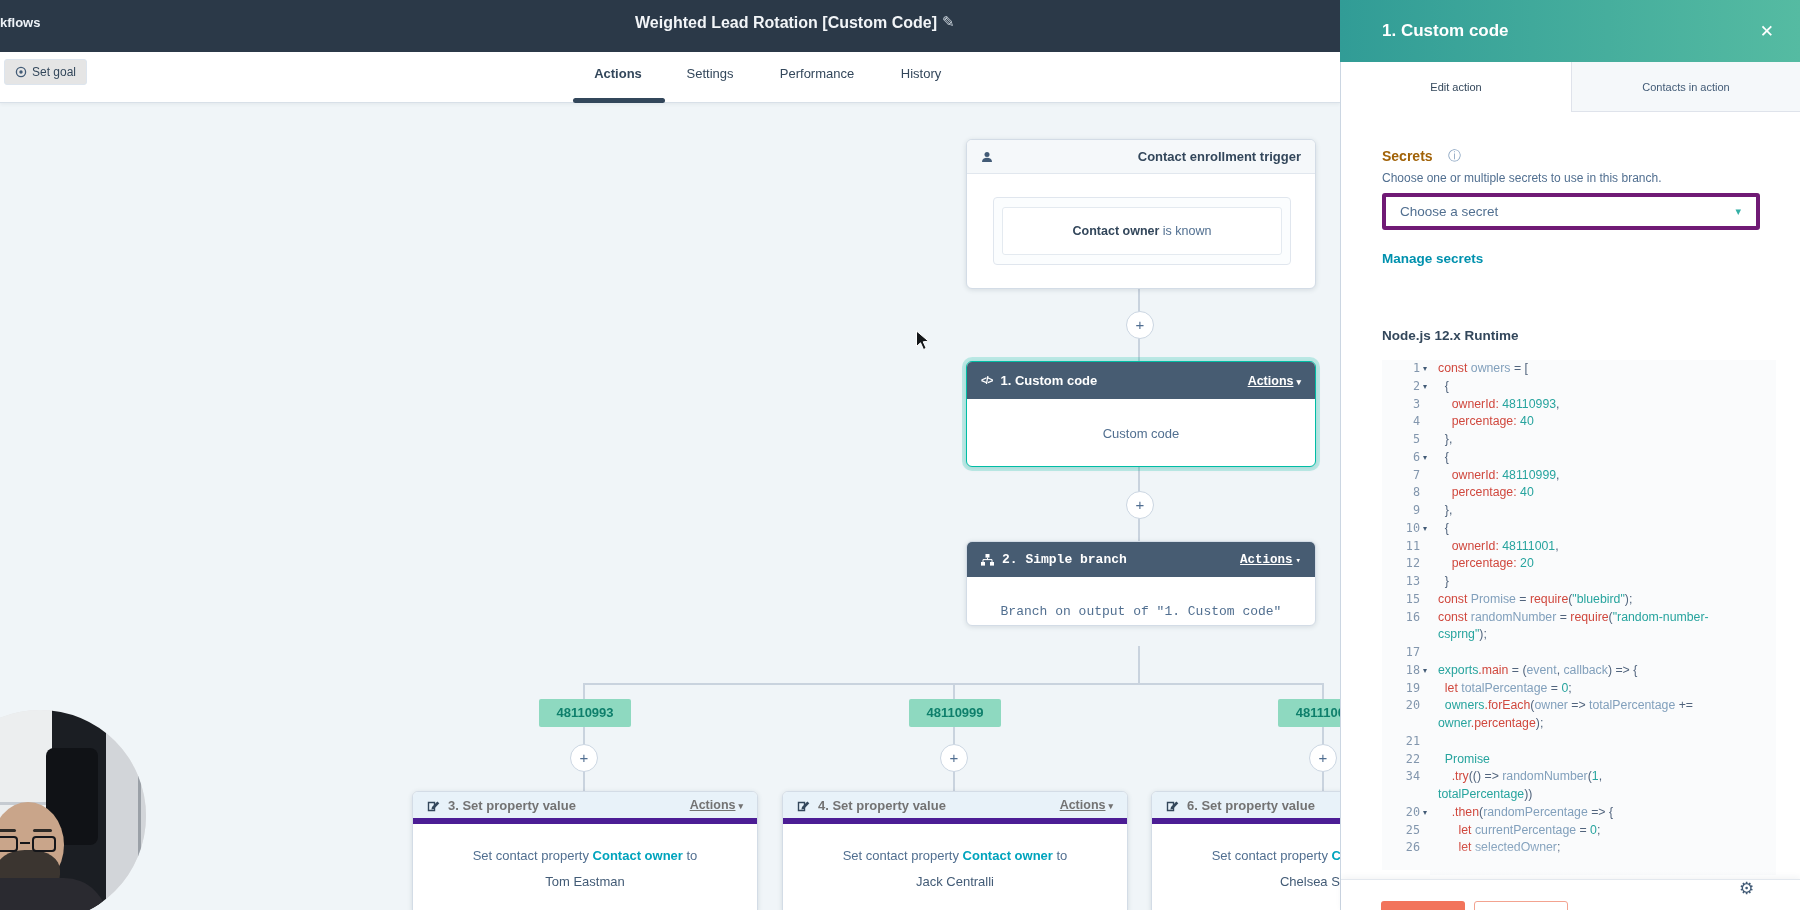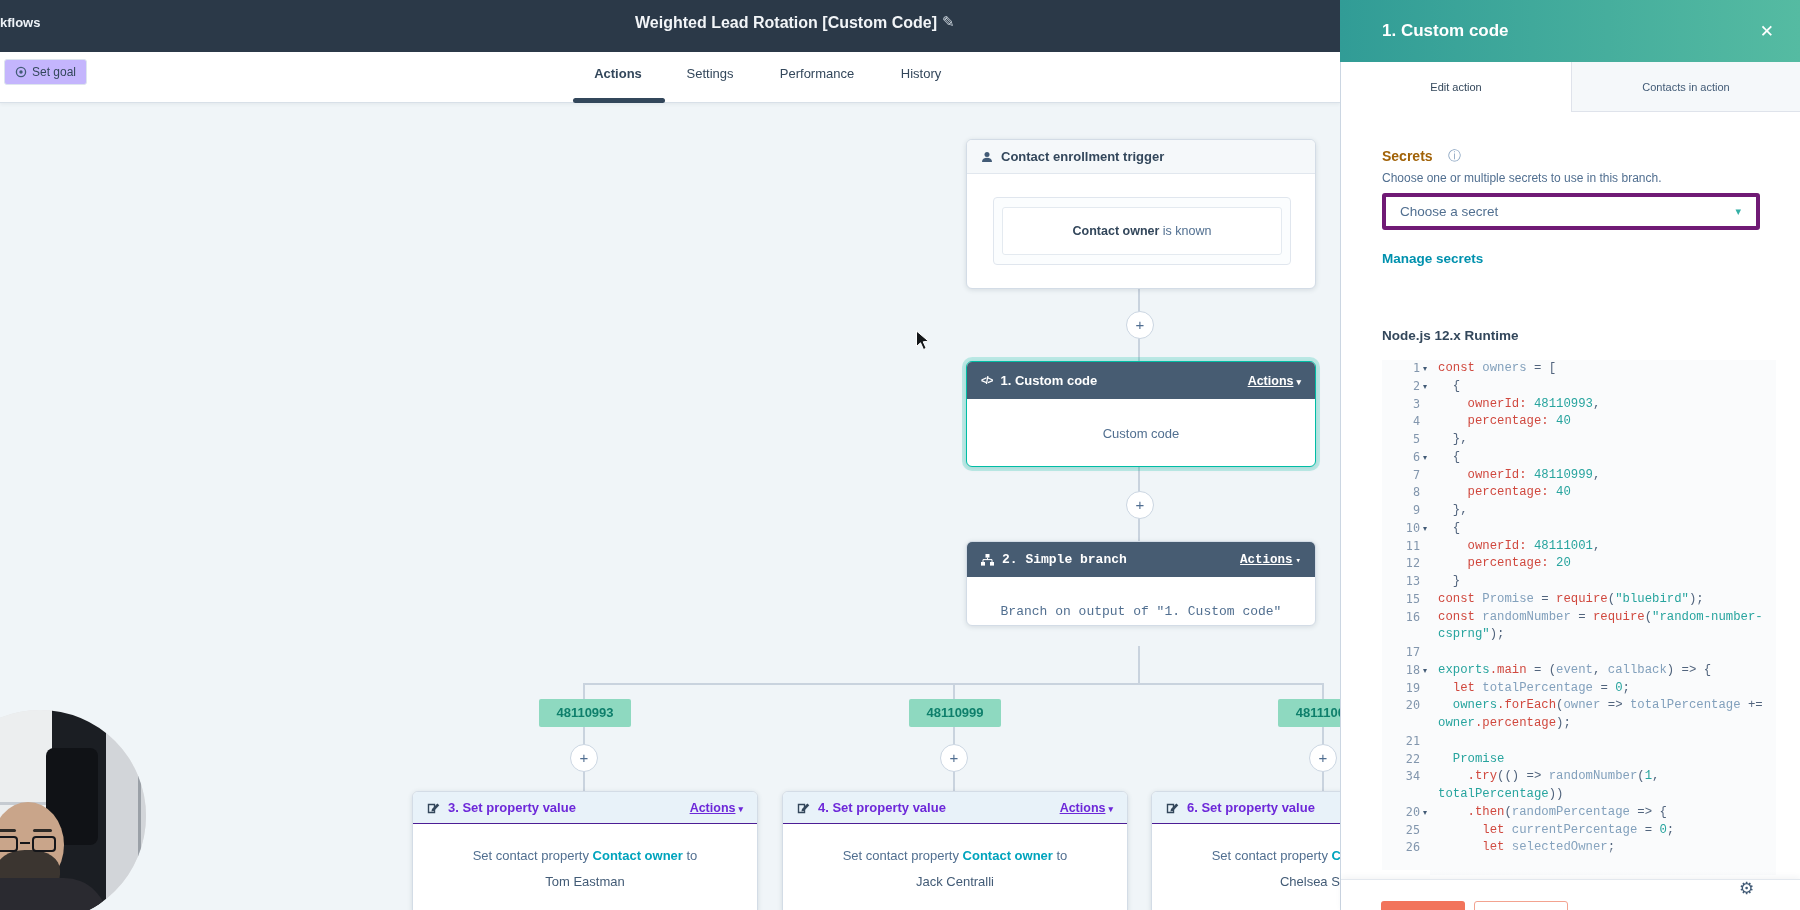--- a/index.html
+++ b/index.html
@@ -15,38 +15,38 @@
         text-align:center;z-index:4;box-sizing:border-box;}
   .chip{position:absolute;width:92px;height:28px;background:#8ed9c0;color:#0e7f6b;
         font-size:13px;font-weight:bold;text-align:center;line-height:28px;
         border-radius:2px;z-index:4;overflow:hidden;}
   .node{position:absolute;background:#fff;border:1px solid #d3dce6;border-radius:6px;
         box-shadow:0 1px 5px rgba(45,62,80,.14);z-index:5;box-sizing:border-box;overflow:hidden;}
   .nhead{height:34px;display:flex;align-items:center;padding:0 14px;gap:8px;
          font-size:13px;font-weight:bold;box-sizing:border-box;}
   .nhead.dark{background:#475c72;color:#fff;height:37px;}
   .nhead.gray{background:#f5f8fa;color:#33475b;border-bottom:1px solid #e1e7ee;}
-  .nhead.lite{background:#e8f2f9;color:#6d28d9;border-bottom:1px solid #4c1d95;height:32px;}
+  .nhead.lite{background:#e8f2f9;color:#737373;border-bottom:6px solid #4c1d95;height:32px;}
   .ntitle{flex:1;white-space:nowrap;overflow:hidden;}
   .actions{font-size:12.5px;font-weight:bold;text-decoration:underline;white-space:nowrap;}
   .actions .car{font-size:9px;text-decoration:none;display:inline-block;margin-left:3px;}
   .nbody{display:flex;align-items:center;justify-content:center;color:#516f90;font-size:13px;}
   .selected{border:1px solid #00bda5;box-shadow:0 0 0 4px rgba(0,189,165,.22),0 1px 5px rgba(45,62,80,.14);}
   .codeglyph{font-size:10px;font-weight:bold;letter-spacing:-1px;}
 
   
   #topbar{left:0;top:0;width:1340px;height:52px;background:#2b3948;z-index:10;}
   #subheader{left:0;top:52px;width:1340px;height:51px;background:#fff;
              border-bottom:1px solid #d8e0e8;box-shadow:0 1px 4px rgba(45,62,80,.08);z-index:9;box-sizing:border-box;}
   .topTitle{color:#f2f5f8;font-size:16px;font-weight:bold;white-space:nowrap;}
   .tab{position:absolute;top:14px;transform:translateX(-50%);font-size:13px;color:#33475b;
        font-weight:500;white-space:nowrap;cursor:default;}
   #tab-underline{position:absolute;left:573px;top:46px;width:92px;height:5px;
                  background:#33475b;border-radius:3px;}
-  #setgoal{position:absolute;left:4px;top:7px;height:26px;background:#c4b5fd;
+  #setgoal{position:absolute;left:4px;top:7px;height:26px;background:#e5e5e5;
            border:1px solid #dde5ee;border-radius:3px;display:flex;align-items:center;
            gap:5px;padding:0 10px;font-size:12px;color:#33475b;box-sizing:border-box;}
 
   
   #panel{left:1340px;top:0;width:460px;height:910px;background:#fff;
          border-left:1px solid #cbd6e2;z-index:20;box-sizing:border-box;}
   #panelHead{left:1340px;top:0;width:460px;height:62px;z-index:22;
              background:linear-gradient(90deg,#319c96,#55bba2);display:flex;align-items:center;}
   #panelTitle{color:#fff;font-size:17px;font-weight:bold;margin-left:42px;flex:1;}
   #panelClose{color:#fff;font-size:17px;margin-right:26px;cursor:default;}
@@ -64,21 +64,21 @@
   #manage{left:1382px;top:251px;font-size:13.5px;font-weight:bold;color:#0091ae;z-index:21;}
   #runtime{left:1382px;top:328px;z-index:21;font-size:13.5px;font-weight:bold;color:#33475b;}
 
   
   #editor{left:1382px;top:360px;width:394px;height:510px;background:#fafbfc;z-index:21;overflow:hidden;}
   #gutterbg{left:1382px;top:360px;width:48px;height:510px;background:#edf1f5;z-index:21;}
   .crow{display:flex;height:17.75px;line-height:17.75px;position:relative;z-index:22;}
   .cnum{width:38px;text-align:right;font-family:"DejaVu Sans Mono",monospace;
         font-size:11.8px;color:#8296ad;flex:none;}
   .cslot{width:10px;flex:none;text-align:center;font-size:8px;color:#425b76;line-height:17.75px;}
-  .ccode{white-space:pre;font-family:Liberation Mono, monospace;font-size:12.3px;
+  .ccode{white-space:pre;font-family:Liberation Sans, sans-serif;font-size:12.3px;
          padding-left:8px;flex:none;}
   .c-k{color:#d0483e;} .c-v{color:#82a0bc;} .c-t{color:#27a49e;} .c-p{color:#51647d;}
   #codefade{left:1430px;top:845px;width:346px;height:30px;z-index:23;
             background:linear-gradient(180deg,rgba(250,251,252,0),#fafbfc);}
   #pfooter{left:1341px;top:879px;width:459px;height:31px;background:#fff;z-index:24;
            border-top:1px solid #e3e8ee;box-shadow:0 -2px 6px rgba(45,62,80,.06);}
   #btn-primary{position:absolute;left:40px;top:21px;width:84px;height:30px;background:#f2745b;border-radius:3px;}
   #btn-secondary{position:absolute;left:133px;top:21px;width:94px;height:30px;background:#fff;
                  border:1px solid #f3a390;border-radius:3px;box-sizing:border-box;}
   #gear{position:absolute;left:398px;top:-2px;font-size:17px;color:#425b76;}
@@ -122,21 +122,21 @@
 <div class="line" style="left:583px;top:683px;width:2px;height:108px;"></div>
 <div class="line" style="left:953px;top:683px;width:2px;height:108px;"></div>
 <div class="line" style="left:1322px;top:683px;width:2px;height:108px;"></div>
 
 <div class="plus" style="left:1126px;top:311px;">+</div>
 <div class="plus" style="left:1126px;top:491px;">+</div>
 <div class="plus" style="left:570px;top:744px;">+</div>
 <div class="plus" style="left:940px;top:744px;">+</div>
 <div class="plus" style="left:1309px;top:744px;">+</div>
 
-<div class="node" style="left:966px;top:139px;width:350px;height:150px;">
+<div class="node" style="left:966px;top:139px;width:350px;height:150px;text-align:right;">
   <div class="nhead gray">
     <span class="ico">
       <svg width="12" height="12" viewBox="0 0 12 12">
           <circle cx="6" cy="3.4" r="2.5" fill="#425b76"></circle>
           <path d="M1 11c0-2.8 2.2-4.2 5-4.2s5 1.4 5 4.2z" fill="#425b76"></path>
         </svg>
     </span>
     <span class="ntitle">Contact enrollment trigger</span>
   </div>
   <div id="trig-outer">

